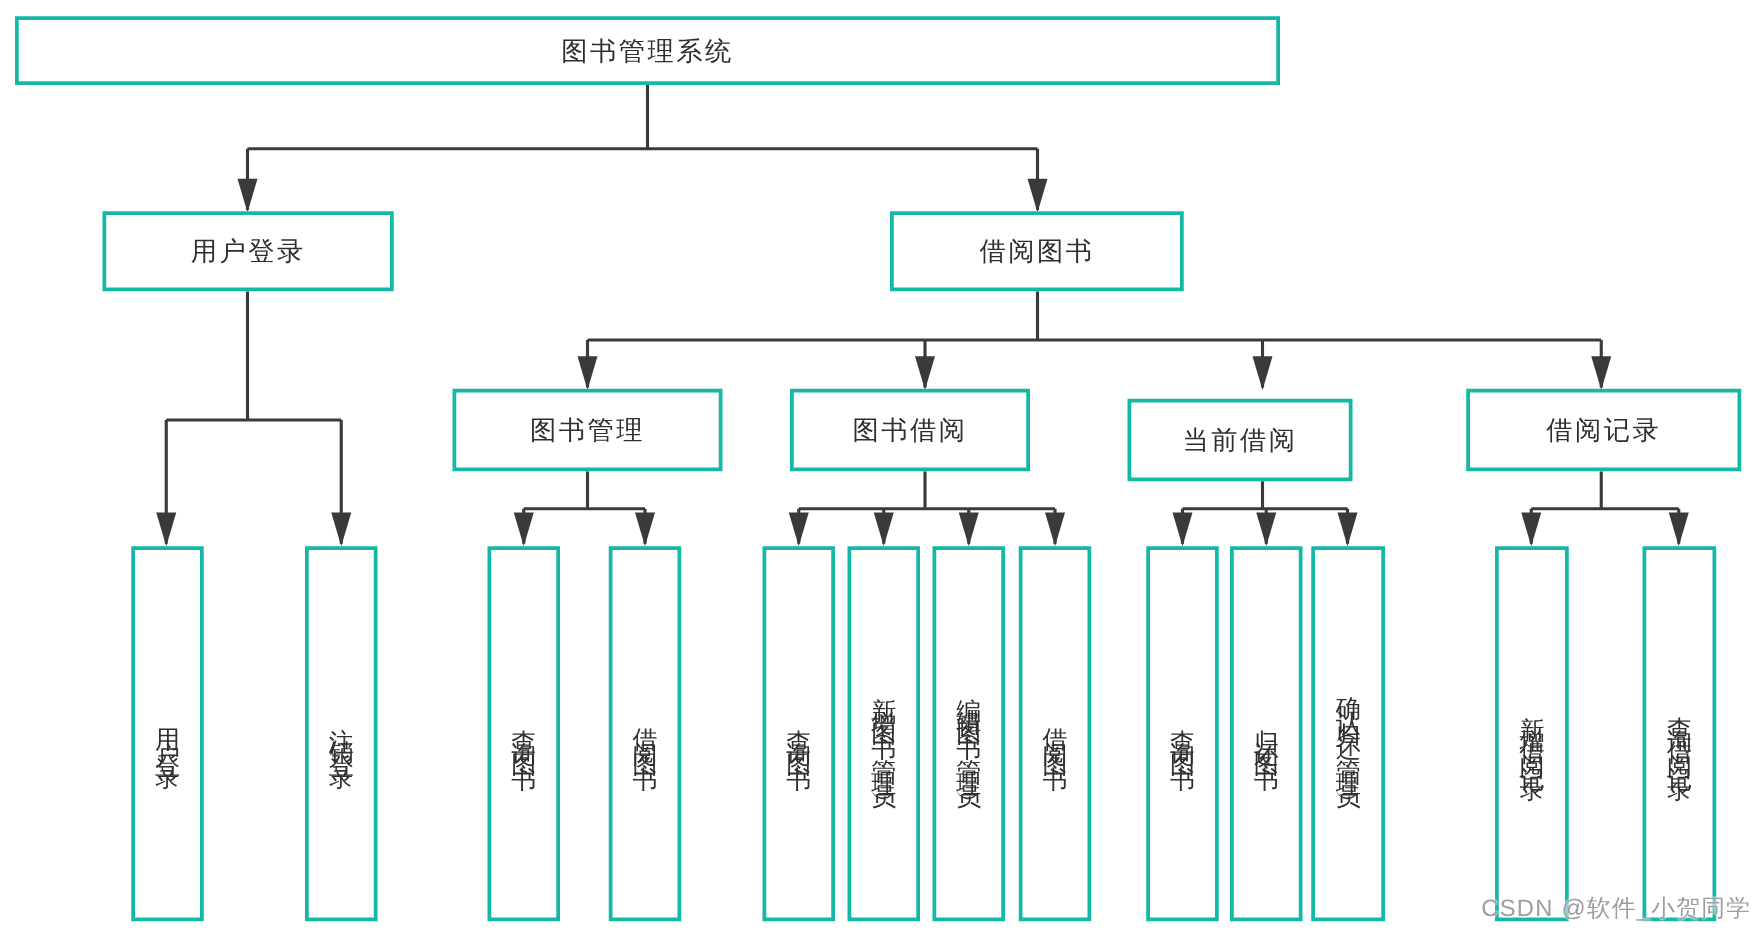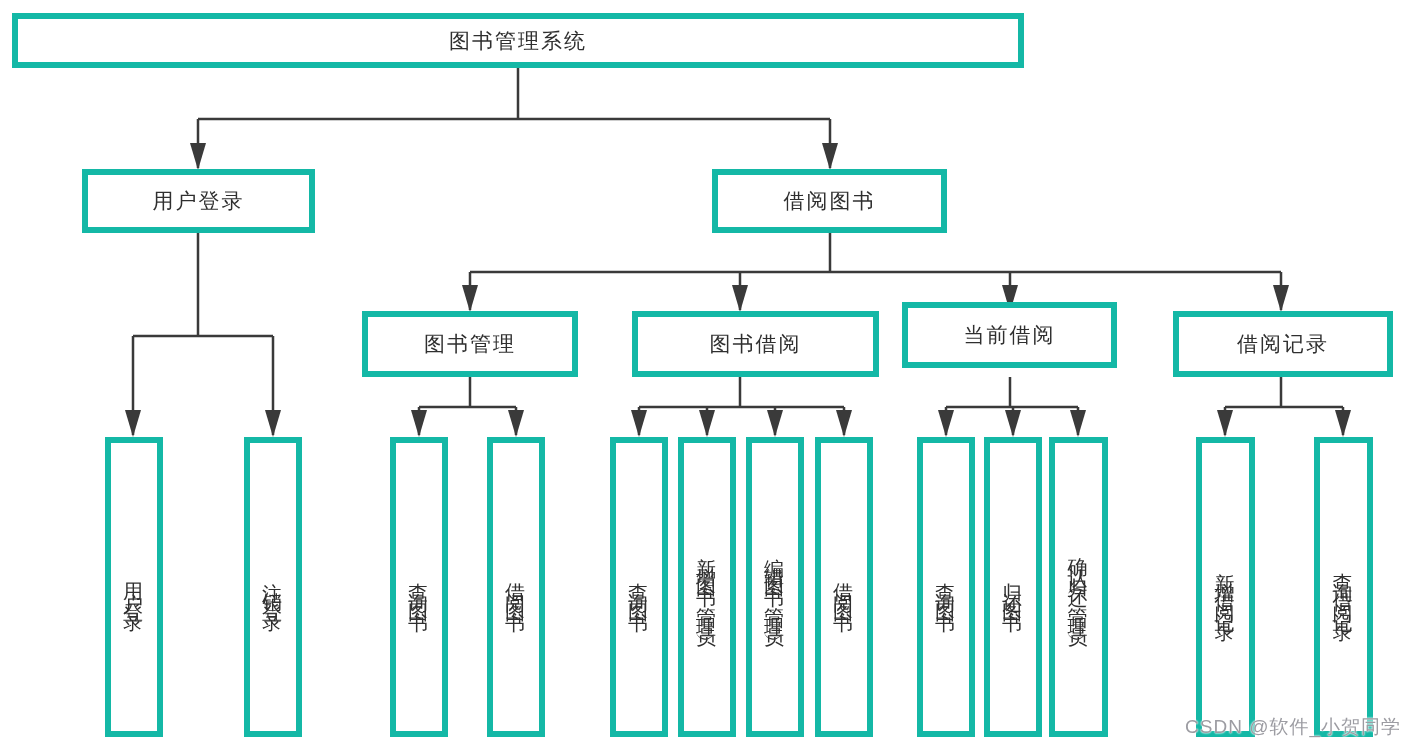--- a/index.html
+++ b/index.html
@@ -4,21 +4,21 @@
 <style>
   html,body{margin:0;padding:0;background:#ffffff;}
   .canvas{
     position:relative;width:1405px;height:747px;background:#ffffff;
     font-family:"Liberation Sans","DejaVu Sans",sans-serif;
     color:#2f2f2f;overflow:hidden;
   }
   svg.wires{position:absolute;left:0;top:0;z-index:1;}
   .node{
     position:absolute;box-sizing:border-box;background:#ffffff;
-    border:6px solid #14b8a6;display:flex;align-items:center;justify-content:center;
+    border:3px solid #14b8a6;display:flex;align-items:center;justify-content:center;
     z-index:2;font-size:21px;letter-spacing:2px;text-align:center;white-space:nowrap;
   }
   .leaf{
     writing-mode:vertical-rl;text-orientation:mixed;
     font-size:20px;letter-spacing:10px;padding:4px 0;white-space:normal;
   }
   .watermark{
     position:absolute;z-index:3;font-size:19px;color:#9c9ca2;
     text-shadow:0 0 2px #ffffff,0 0 2px #ffffff;white-space:nowrap;letter-spacing:1px;margin-left:44px;
   }
@@ -67,22 +67,22 @@
       <polygon points="1343,437 1335,410 1351,410"></polygon>
     </g>
   </svg>
 
   <div class="node" style="left:12px;top:13px;width:1012px;height:55px">图书管理系统</div>
 
   <div class="node" style="left:82px;top:169px;width:233px;height:64px">用户登录</div>
   <div class="node" style="left:712px;top:169px;width:235px;height:64px">借阅图书</div>
 
   <div class="node" style="left:362px;top:311px;width:216px;height:66px">图书管理</div>
-  <div class="node" style="left:632px;top:311px;width:247px;height:66px">图书借阅</div>
-  <div class="node" style="left:902px;top:302px;width:215px;height:66px">当前借阅</div>
+  <div class="node" style="left:632px;top:311px;width:192px;height:66px">图书借阅</div>
+  <div class="node" style="left:902px;top:319px;width:180px;height:66px">当前借阅</div>
   <div class="node" style="left:1173px;top:311px;width:220px;height:66px">借阅记录</div>
 
   <div class="node leaf" style="left:105px;top:437px;width:58px;height:300px">用户登录</div>
   <div class="node leaf" style="left:244px;top:437px;width:58px;height:300px">注销登录</div>
 
   <div class="node leaf" style="left:390px;top:437px;width:58px;height:300px">查询图书</div>
   <div class="node leaf" style="left:487px;top:437px;width:58px;height:300px">借阅图书</div>
 
   <div class="node leaf" style="left:610px;top:437px;width:58px;height:300px">查询图书</div>
   <div class="node leaf" style="left:678px;top:437px;width:58px;height:300px">新增图书（管理员）</div>

